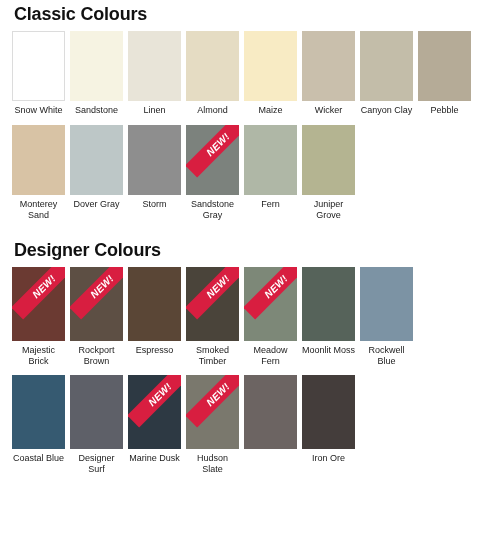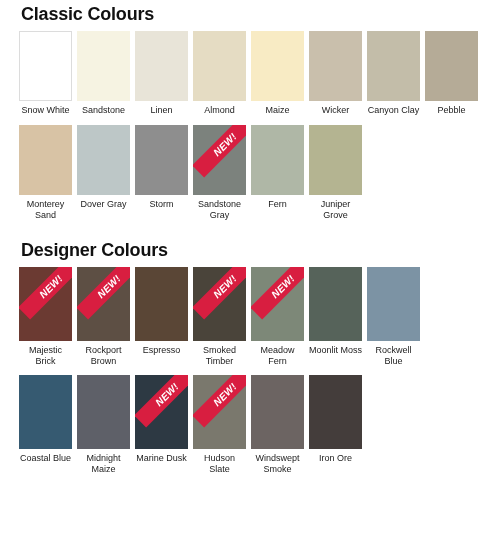--- a/index.html
+++ b/index.html
@@ -12,21 +12,21 @@
     height: 538px;
     font-family: "Liberation Sans", sans-serif;
     -webkit-font-smoothing: antialiased;
     overflow: hidden;
   }
   .page {
     width: 480px;
     height: 454px;
     position: relative;
     box-sizing: border-box;
-    padding: 0 19px;
+    padding: 0 12px;
   }
   .section-title {
     font-family: "Liberation Sans", sans-serif;
     font-weight: bold;
     font-size: 18px;
     line-height: 22px;
     color: #111111;
     letter-spacing: -0.2px;
     margin: 0;
     padding: 3px 0 6px 2px;
@@ -231,21 +231,21 @@
       </div>
     </div>
     <div class="row-spacer-designer"></div>
     <div class="swatch-row row-designer">
       <div class="swatch-cell">
         <div class="swatch-chip" style="background: rgb(54, 90, 113);"></div>
         <div class="swatch-label">Coastal Blue</div>
       </div>
       <div class="swatch-cell">
         <div class="swatch-chip" style="background: rgb(94, 96, 104);"></div>
-        <div class="swatch-label">Midnight Maize</div>
+        <div class="swatch-label">Designer Surf</div>
       </div>
       <div class="swatch-cell">
         <div class="swatch-chip" style="background: rgb(45, 57, 67);">
           <div class="new-ribbon">
             <div class="ribbon-band" style="background: rgb(216, 30, 64);">
               <span class="ribbon-text">NEW!</span>
             </div>
           </div>
         </div>
         <div class="swatch-label">Marine Dusk</div>
@@ -255,21 +255,20 @@
           <div class="new-ribbon">
             <div class="ribbon-band" style="background: rgb(216, 30, 64);">
               <span class="ribbon-text">NEW!</span>
             </div>
           </div>
         </div>
         <div class="swatch-label">Hudson Slate</div>
       </div>
       <div class="swatch-cell">
         <div class="swatch-chip" style="background: rgb(108, 100, 98);"></div>
-        <div class="swatch-label">Windswept Smoke</div>
       </div>
       <div class="swatch-cell">
         <div class="swatch-chip" style="background: rgb(68, 61, 59);"></div>
         <div class="swatch-label">Iron Ore</div>
       </div>
     </div>
     <div class="row-spacer-designer"></div>
   </div>
 
 </body></html>

